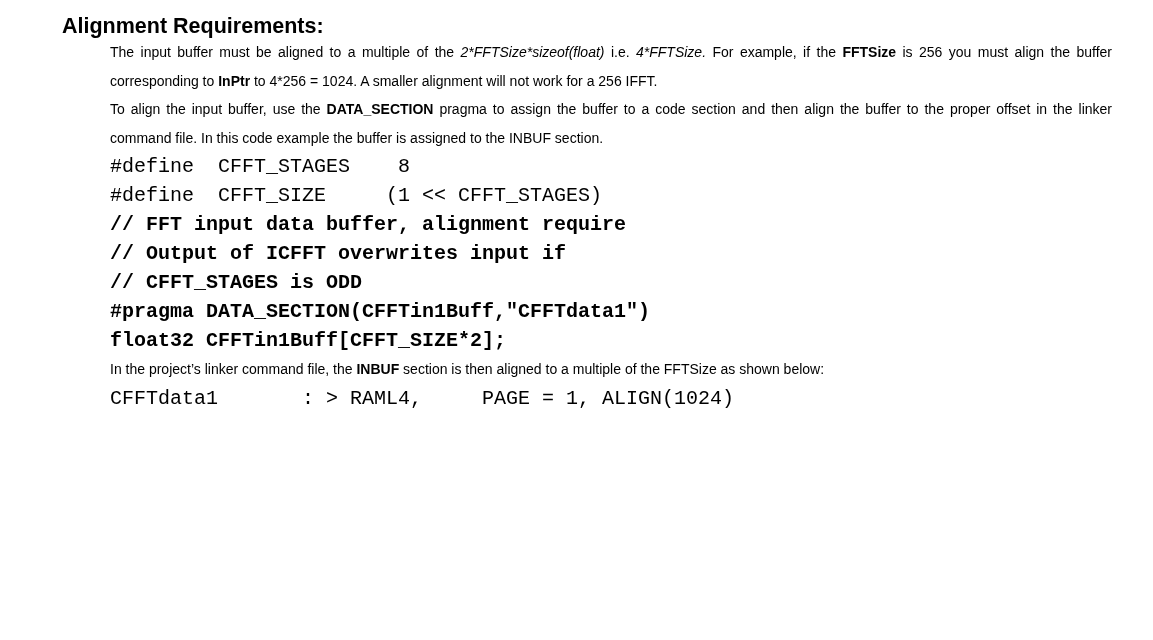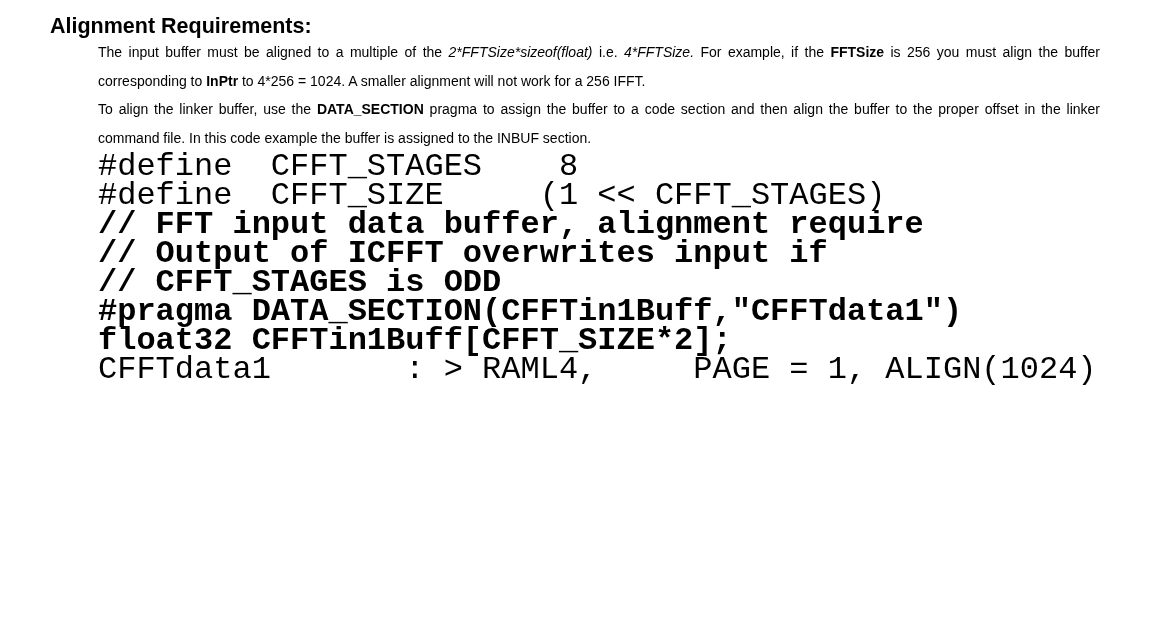--- a/index.html
+++ b/index.html
@@ -8,21 +8,22 @@
     background: #ffffff;
   }
   body {
     width: 1153px;
     height: 640px;
     overflow: hidden;
     color: #000000;
     font-family: "Liberation Sans", sans-serif;
   }
   .page {
-    padding: 14px 0 0 50px;
+    padding: 14px 0 0 38px;
+    margin-left: 24px;
   }
   .heading {
     font-size: 21.5px;
     font-weight: bold;
     line-height: 24px;
     margin: 0;
   }
   .content {
     margin-left: 48px;
     width: 1002px;
@@ -34,45 +35,46 @@
     margin: 0;
     letter-spacing: 0;
   }
   p.body .i { font-style: italic; }
   p.body .b { font-weight: bold; }
   .p1 { margin-top: 6px; }
   .p2 { margin-top: 15px; }
   .p3 { margin-top: 22px; }
   pre.code {
     font-family: "Liberation Mono", monospace;
-    font-size: 32px;
+    font-size: 20px;
     line-height: 29px;
     margin: 0;
     white-space: pre;
   }
   .c1 { margin-top: 27px; }
   .c2 { margin-top: 29px; font-weight: bold; }
   .c3 { margin-top: 26px; }
 </style>
 </head>
 <body>
 
 <div class="page">
   <h1 class="heading">Alignment Requirements:</h1>
 
   <div class="content">
     <p class="body p1"><span>The input buffer must be aligned to a multiple of the </span><span class="i">2*FFTSize*sizeof(float)</span><span> i.e. </span><span class="i">4*FFTSize.</span><span> For example, if the </span><span class="b">FFTSize</span><span> is 256 you must align the buffer corresponding to </span><span class="b">InPtr</span><span> to 4*256 = 1024. A smaller alignment will not work for a 256 IFFT.</span></p>
 
-    <p class="body p2"><span>To align the linker buffer, use the </span><span class="b">DATA_SECTION</span><span> pragma to assign the buffer to a code section and then align the buffer to the proper offset in the linker command file. In this code example the buffer is assigned to the INBUF section.</span></p>
+    <p class="body p2"><span>To align the input buffer, use the </span><span class="b">DATA_SECTION</span><span> pragma to assign the buffer to a code section and then align the buffer to the proper offset in the linker command file. In this code example the buffer is assigned to the INBUF section.</span></p>
 
     <pre class="code c1">#define  CFFT_STAGES    8
 #define  CFFT_SIZE     (1 &lt;&lt; CFFT_STAGES)</pre>
 
     <pre class="code c2">// FFT input data buffer, alignment require
 // Output of ICFFT overwrites input if
 // CFFT_STAGES is ODD
 #pragma DATA_SECTION(CFFTin1Buff,"CFFTdata1")
 float32 CFFTin1Buff[CFFT_SIZE*2];</pre>
 
+    <p class="body p3"><span>In the project’s linker command file, the </span><span class="b">INBUF</span><span> section is then aligned to a multiple of the FFTSize as shown below:</span></p>
 
     <pre class="code c3">CFFTdata1       : &gt; RAML4,     PAGE = 1, ALIGN(1024)</pre>
   </div>
 </div>
 
 </body></html>

